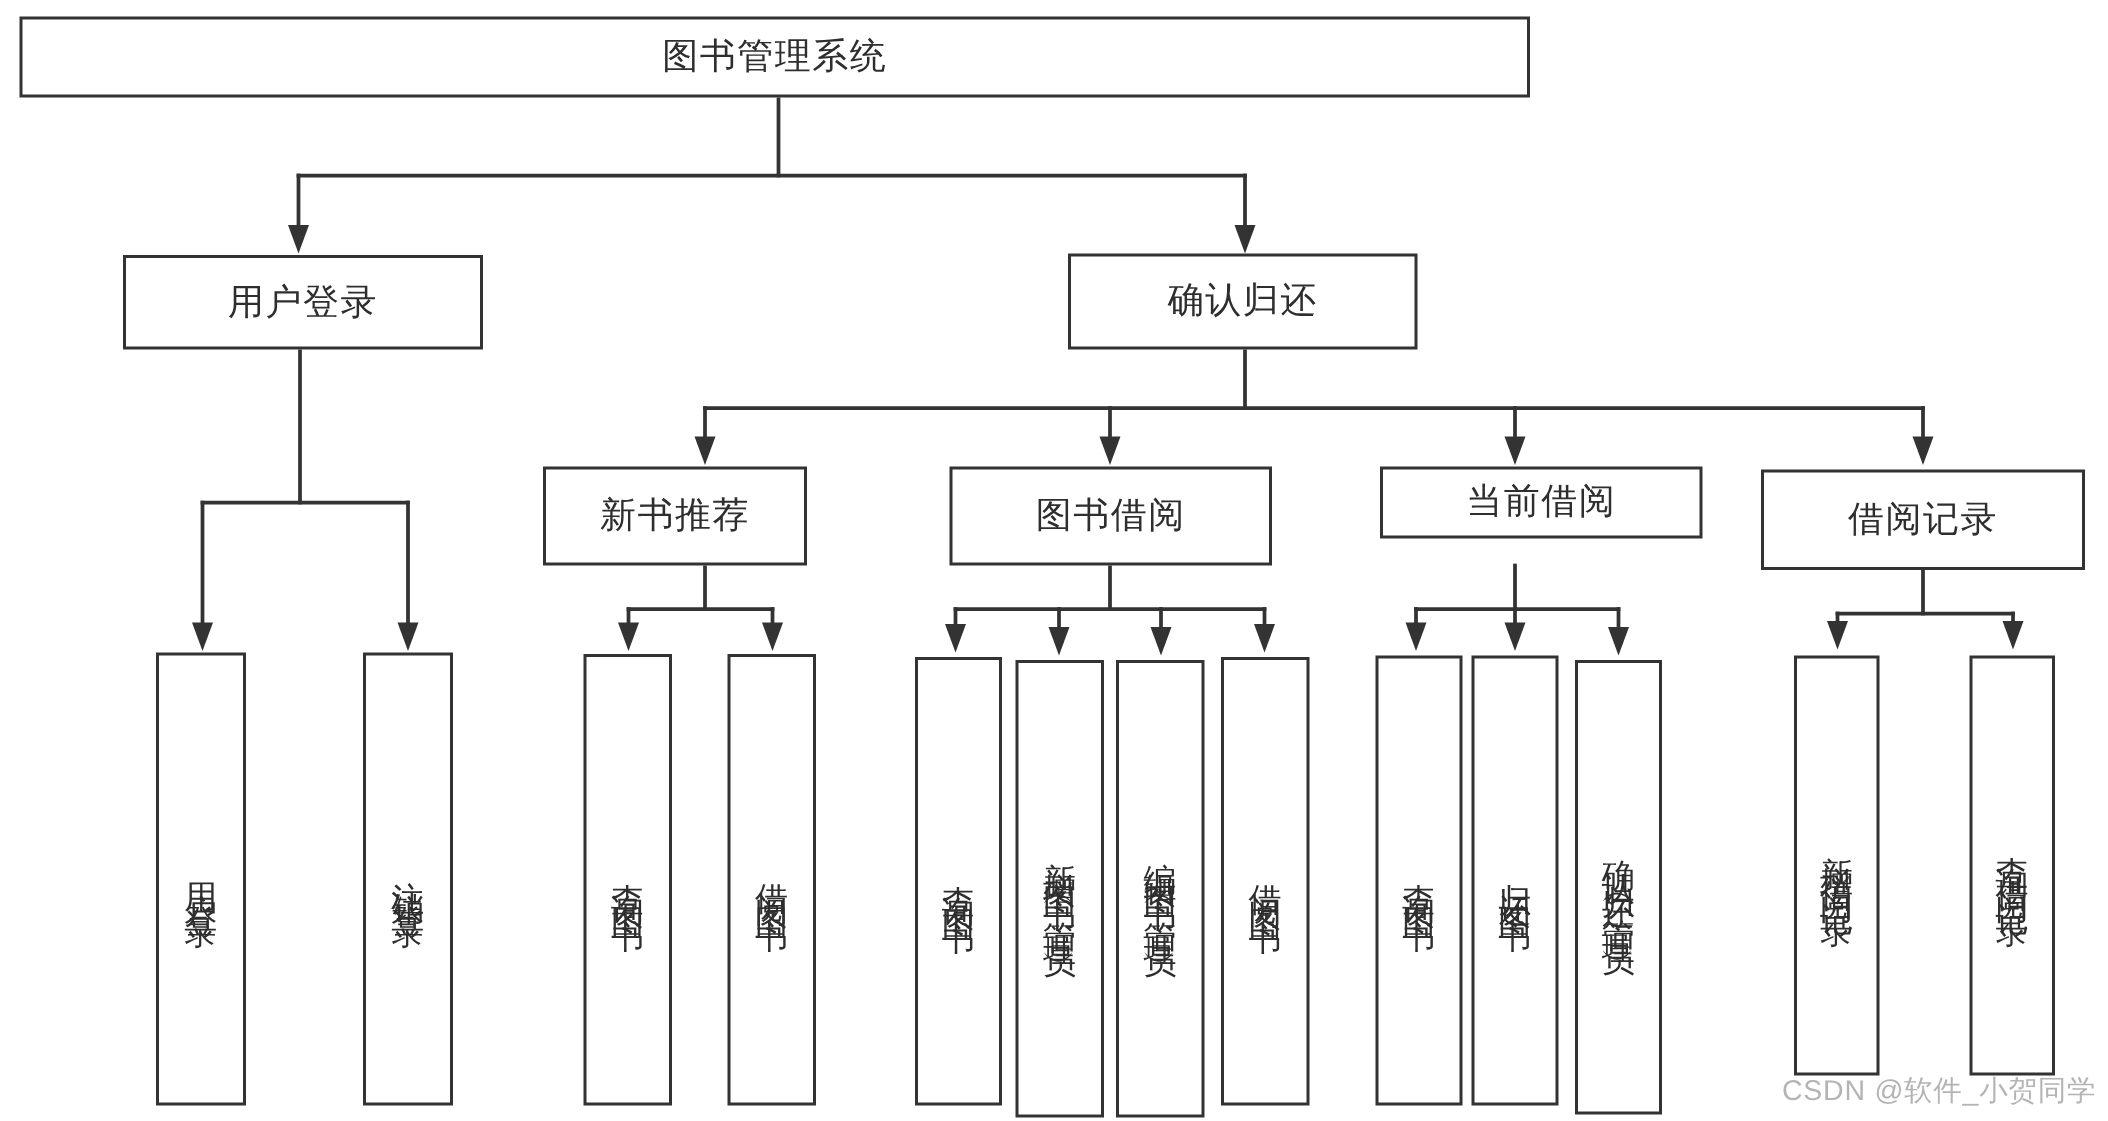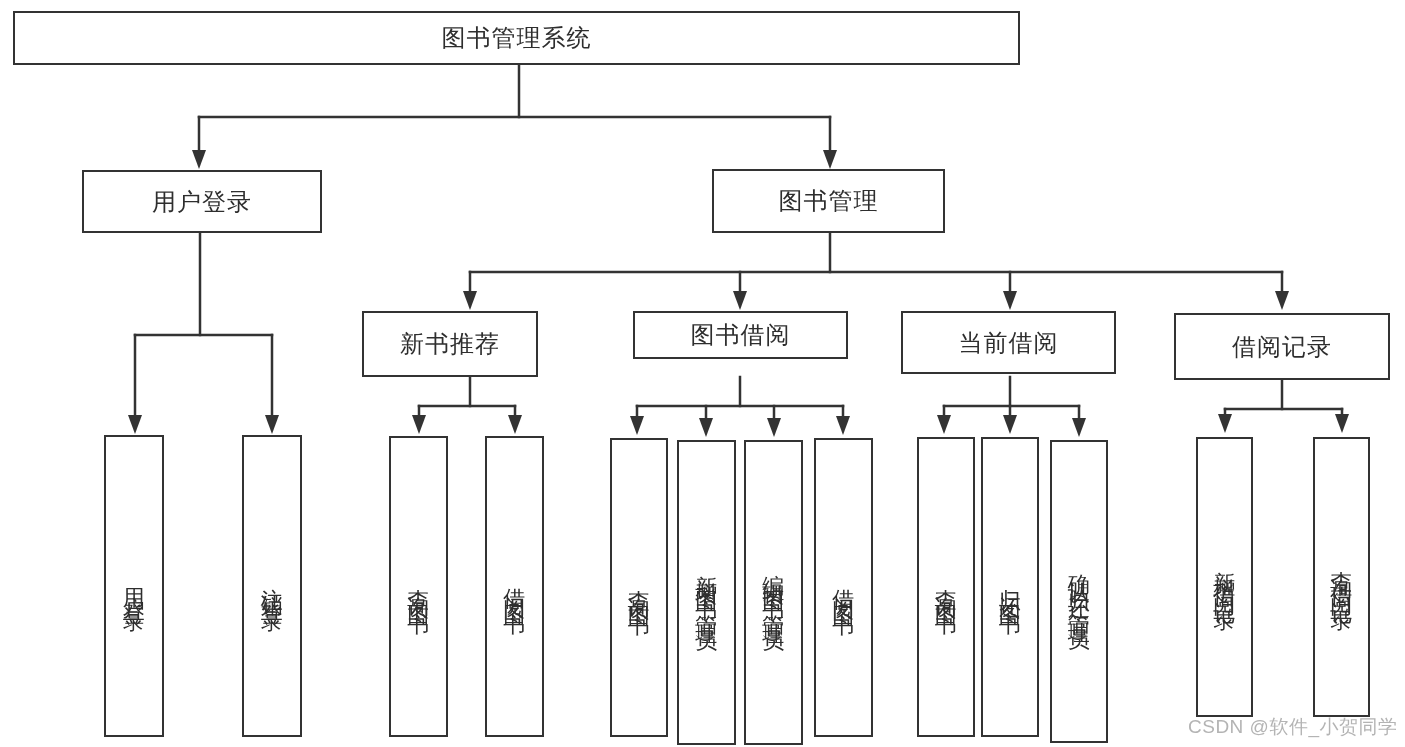--- a/index.html
+++ b/index.html
@@ -91,25 +91,25 @@
     <line x1="1225" y1="409" x2="1342" y2="409"></line>
     <line x1="1225" y1="409" x2="1225" y2="417"></line>
     <line x1="1342" y1="409" x2="1342" y2="417"></line>
     <polygon points="1218,414 1232,414 1225,433"></polygon>
     <polygon points="1335,414 1349,414 1342,433"></polygon>
   </svg>
 
   <div class="node h" style="left:13px;top:11px;width:1007px;height:54px;">图书管理系统</div>
 
   <div class="node h" style="left:82px;top:170px;width:240px;height:63px;">用户登录</div>
-  <div class="node h" style="left:712px;top:169px;width:233px;height:64px;">图书管理</div>
+  <div class="node h" style="left:712px;top:169px;width:233px;height:64px;">确认归还</div>
 
   <div class="node h" style="left:362px;top:311px;width:176px;height:66px;">新书推荐</div>
-  <div class="node h" style="left:633px;top:311px;width:215px;height:48px;">图书借阅</div>
-  <div class="node h" style="left:901px;top:311px;width:215px;height:63px;">当前借阅</div>
+  <div class="node h" style="left:633px;top:311px;width:215px;height:66px;">图书借阅</div>
+  <div class="node h" style="left:920px;top:311px;width:215px;height:48px;">当前借阅</div>
   <div class="node h" style="left:1174px;top:313px;width:216px;height:67px;">借阅记录</div>
 
   <div class="node v" style="left:104px;top:435px;width:60px;height:302px;">用户登录</div>
   <div class="node v" style="left:242px;top:435px;width:60px;height:302px;">注销登录</div>
 
   <div class="node v" style="left:389px;top:436px;width:59px;height:301px;">查询图书</div>
   <div class="node v" style="left:485px;top:436px;width:59px;height:301px;">借阅图书</div>
 
   <div class="node v" style="left:610px;top:438px;width:58px;height:299px;">查询图书</div>
   <div class="node v" style="left:677px;top:440px;width:59px;height:305px;">新增图书（管理员）</div>

